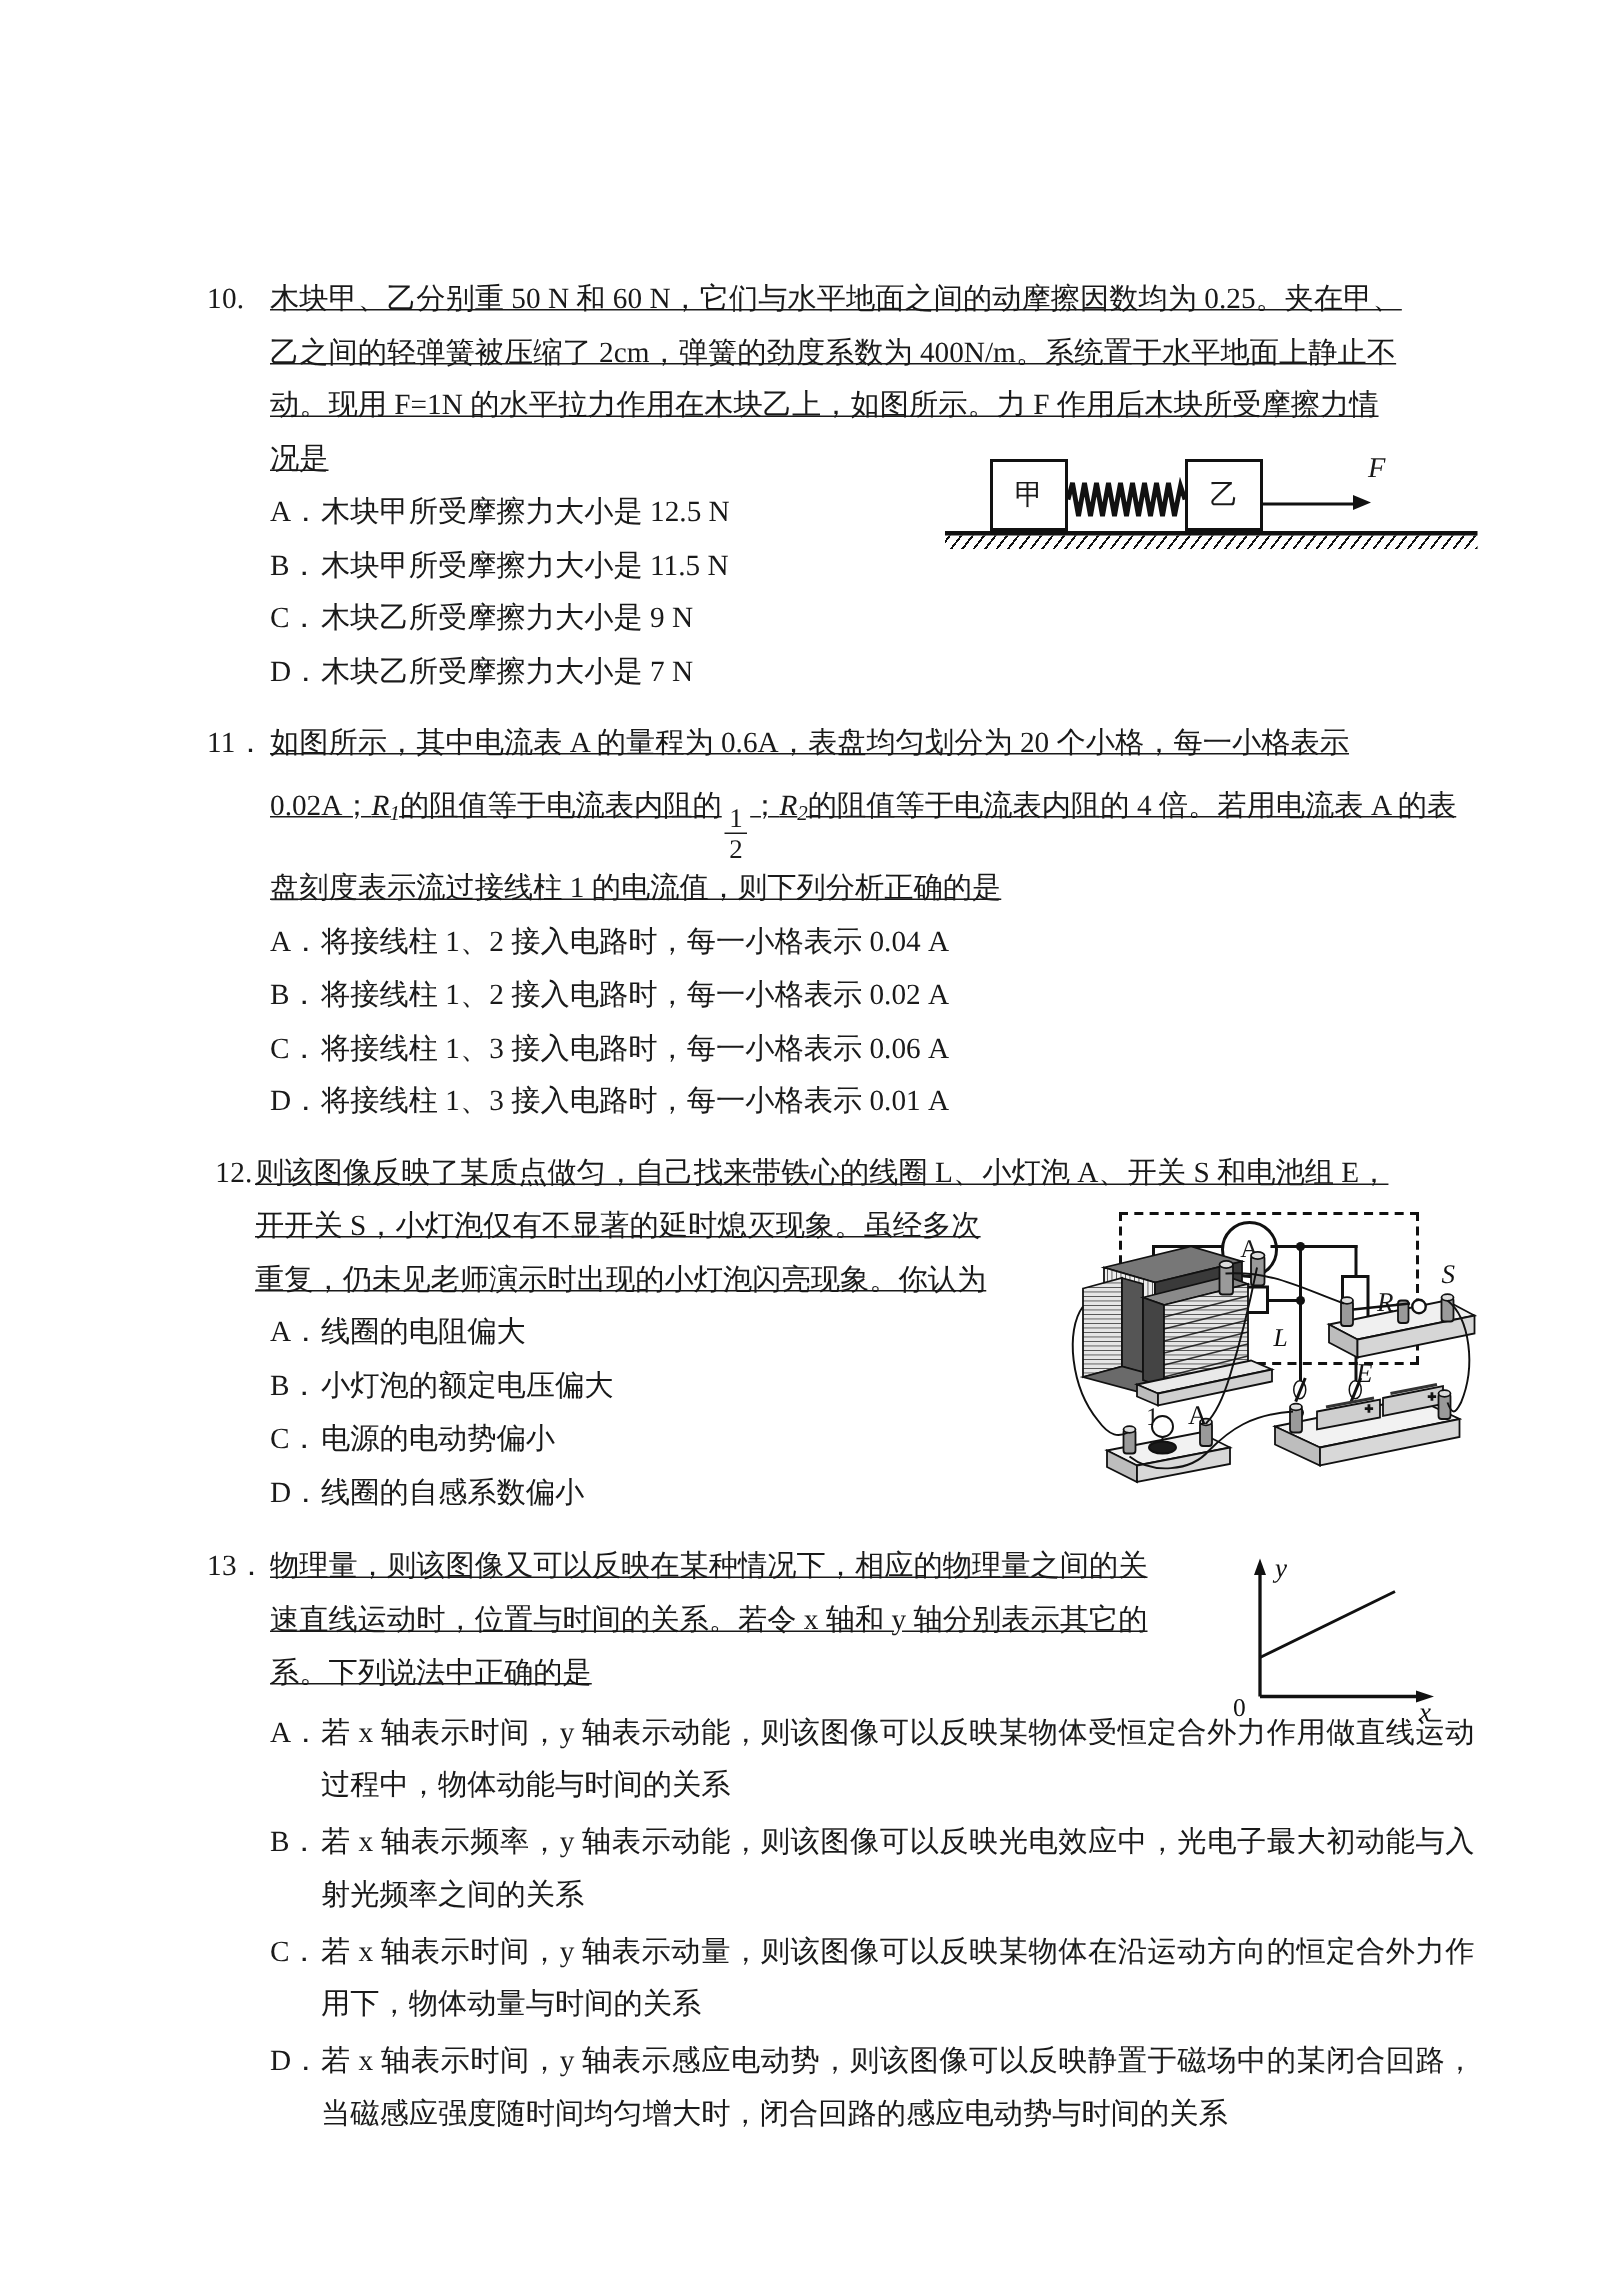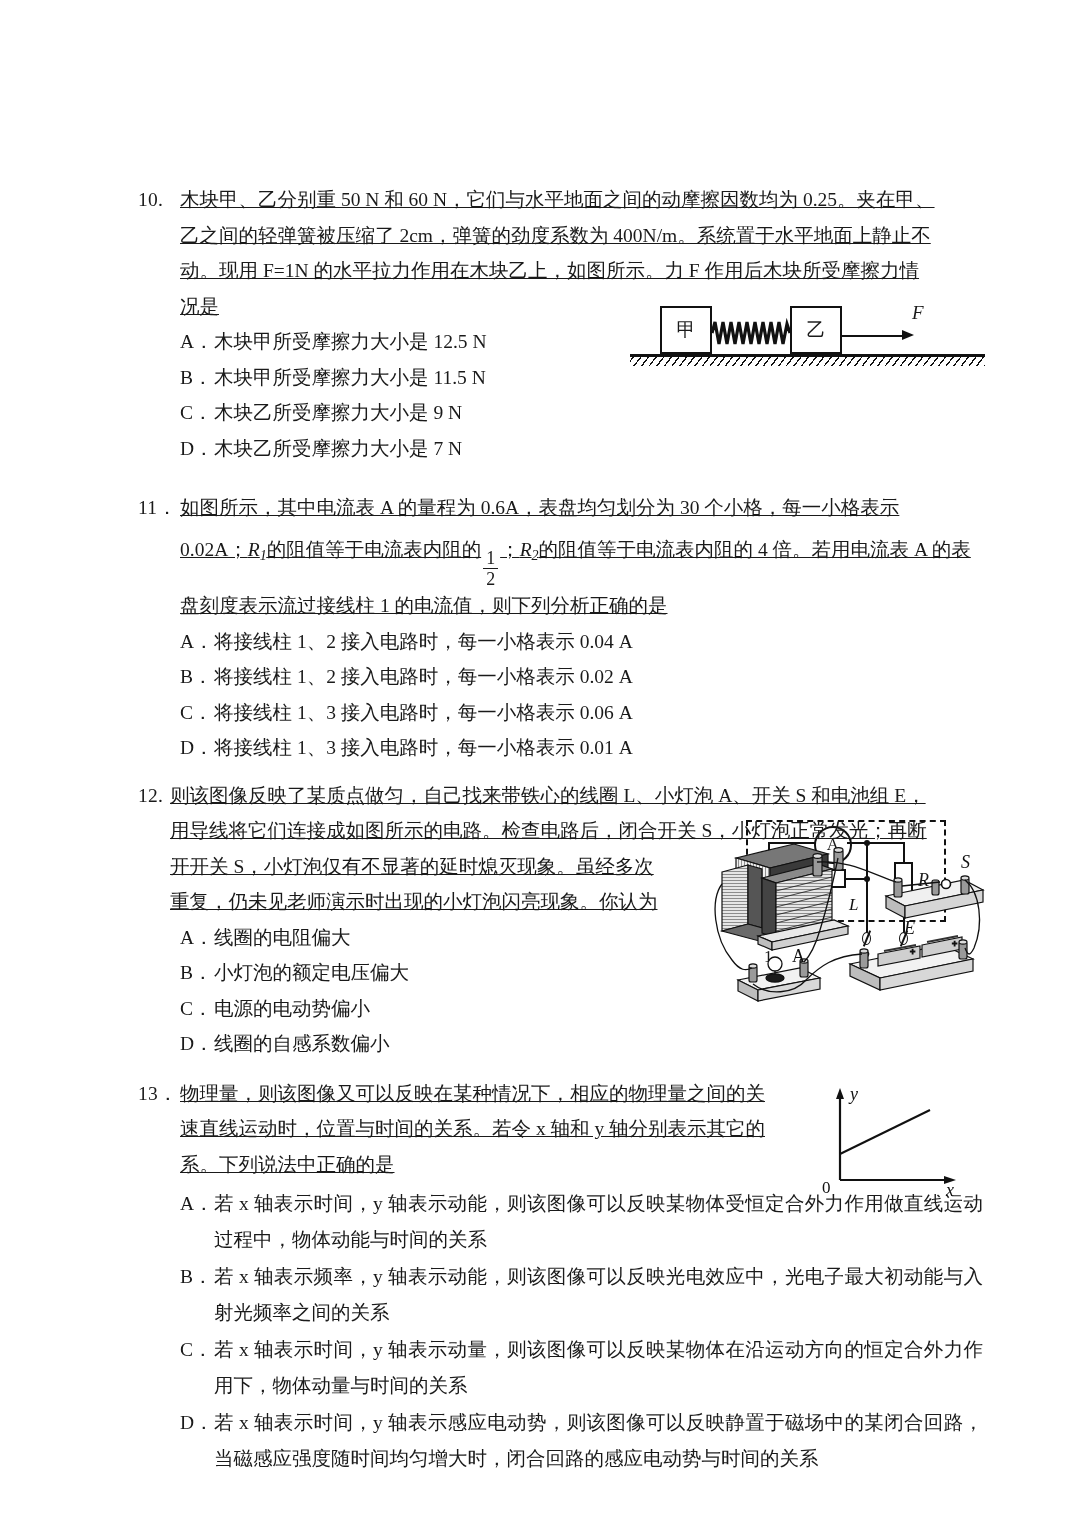--- a/index.html
+++ b/index.html
@@ -39,21 +39,21 @@
     align-items: flex-start;
   }
   .qnum {
     width: 42px;
     flex: 0 0 42px;
     font-size: 19.5px;
     line-height: 35.5px;
     text-align: left;
     letter-spacing: 0.2px;
   }
-  .qnum.tight { width: 36px; flex: 0 0 36px; }
+  .qnum.tight { width: 36px; flex: 0 0 36px; text-align: center; }
   .qbody {
     flex: 1 1 auto;
     font-size: 19.5px;
     line-height: 35.5px;
     text-align: justify;
     text-justify: inter-ideograph;
   }
   .qbody p { margin: 0; text-decoration: underline; }
 
   .opts {
@@ -243,25 +243,25 @@
           <span>乙</span>
         </div>
         <div class="arrowline" style="left:212px; top:45px; width:62px;"></div>
         <div class="arrowhead" style="left:272px; top:40px;"></div>
         <div style="position:absolute; left:282px; top:12px; font-size:19px; font-style:italic;">F</div>
         <div class="ground"></div>
         <div class="hatch"></div>
       </div>
     </div>
 
-    <div class="q" style="margin-top:24px;">
+    <div class="q" style="margin-top:12px;">
       <div class="qhead">
         <div class="qnum">11．</div>
         <div class="qbody">
-          <p>如图所示，其中电流表 A 的量程为 0.6A，表盘均匀划分为 30 个小格，每一小格表示</p>
+          <p>如图所示，其中电流表 A 的量程为 0.6A，表盘均匀划分为 20 个小格，每一小格表示</p>
           <p style="line-height:48px;">
             <span>0.02A；</span><span class="it">R</span><span class="sub it">1</span><span>的阻值等于电流表内阻的</span><span class="frac">
                 <span class="num">1</span>
                 <span class="den">2</span>
               </span><span>；</span><span class="it">R</span><span class="sub it">2</span><span>的阻值等于电流表内阻的 4 倍。若用电流表 A 的表</span>
           </p>
           <p>盘刻度表示流过接线柱 1 的电流值，则下列分析正确的是</p>
         </div>
       </div>
       <div class="opts">
@@ -326,21 +326,20 @@
         <div class="termslash" style="left:157px; top:110px;"></div>
         <div class="termnum" style="left:153px; top:127px;">3</div>
       </div>
     </div>
 
     <div class="q" style="margin-top:12px;">
       <div class="qhead">
         <div class="qnum tight">12.</div>
         <div class="qbody" style="margin-left:-4px;">
           <p>则该图像反映了某质点做匀，自己找来带铁心的线圈 L、小灯泡 A、开关 S 和电池组 E，</p>
-          <p>用导线将它们连接成如图所示的电路。检查电路后，闭合开关 S，小灯泡正常发光；再断</p>
           <p>开开关 S，小灯泡仅有不显著的延时熄灭现象。虽经多次</p>
           <p>重复，仍未见老师演示时出现的小灯泡闪亮现象。你认为</p>
         </div>
       </div>
       <div class="opts">
         <div class="opt">
           <span class="optlabel">A．</span>
           <span class="opttext">线圈的电阻偏大</span>
         </div>
         <div class="opt">

